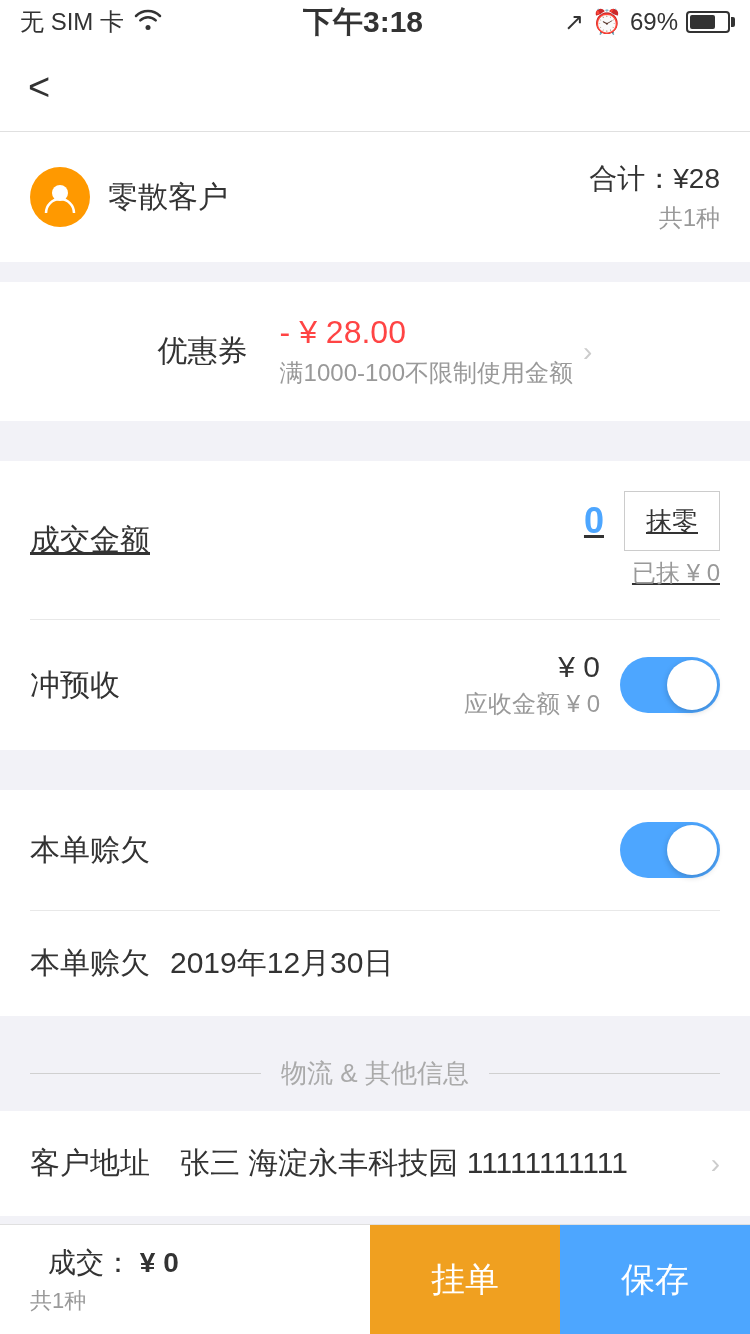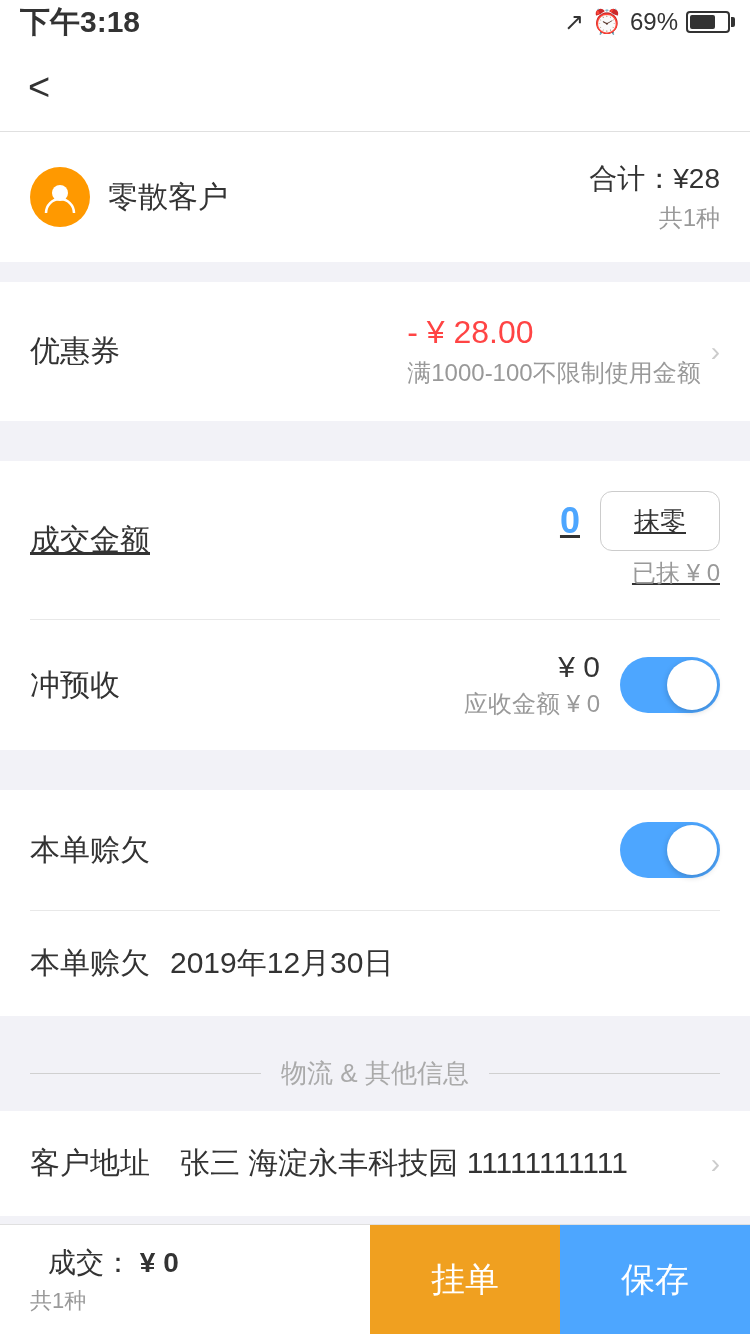--- a/index.html
+++ b/index.html
@@ -91,21 +91,21 @@
     .total-label { font-size: 28px; color: #333; }
     .total-count { font-size: 24px; color: #999; margin-top: 4px; }
 
     
     .divider { height: 1px; background: #e8e8e8; margin: 0 30px; }
 
     
     .coupon-row {
       display: flex;
       align-items: center;
-      justify-content: space-between;
+      justify-content: center;
       padding: 32px 30px;
       gap: 32px;
     }
     .coupon-label { font-size: 30px; color: #333; }
     .coupon-right { display: flex; align-items: center; gap: 10px; }
     .coupon-discount { font-size: 32px; color: #ff4444; font-weight: 500; }
     .coupon-desc { font-size: 24px; color: #999; margin-top: 6px; text-align: right; }
     .chevron { font-size: 28px; color: #ccc; }
 
     
@@ -116,21 +116,21 @@
       display: flex;
       align-items: center;
       justify-content: space-between;
       padding: 30px 30px;
       text-decoration: underline;
     }
     .form-label { font-size: 30px; color: #333; }
     .form-right { display: flex; align-items: center; gap: 20px; }
     .amount-value { font-size: 36px; color: #4da6ff; font-weight: 600; }
     .round-btn {
-      width: 120px; height: 60px; border: 1px solid #ccc; border-radius: 12px;
+      width: 96px; height: 60px; border: 1px solid #ccc; border-radius: 0;
       background: #fff; font-size: 26px; color: #333; display: flex;
       align-items: center; justify-content: center; cursor: pointer;
     }
     .sub-text { font-size: 24px; color: #999; text-align: right; margin-top: 6px; }
 
     
     .toggle {
       width: 100px; height: 56px; border-radius: 28px; background: #4da6ff;
       position: relative; cursor: pointer; flex-shrink: 0;
     }
@@ -220,20 +220,30 @@
     .btn-save {
       width: 190px; height: 110px; background: #4da6ff;
       display: flex; align-items: center; justify-content: center;
       font-size: 34px; color: #fff; font-weight: 500; cursor: pointer;
     }
   </style>
 </head>
 <body>
 
 <div class="status-bar">
+  <div class="status-left">
+    <span>无 SIM 卡</span>
+    <span>
+      <svg width="28" height="22" viewBox="0 0 28 22" fill="none">
+        <path d="M14 17a2.5 2.5 0 1 1 0 5 2.5 2.5 0 0 1 0-5z" fill="#333"></path>
+        <path d="M6.3 12.3a11 11 0 0 1 15.4 0" stroke="#333" stroke-width="2.5" fill="none" stroke-linecap="round"></path>
+        <path d="M2 8a17 17 0 0 1 24 0" stroke="#333" stroke-width="2.5" fill="none" stroke-linecap="round"></path>
+      </svg>
+    </span>
+  </div>
   <div class="status-center">下午3:18</div>
   <div class="status-right">
     <span>↗</span>
     <span>⏰</span>
     <span>69%</span>
     <div class="battery-icon">
       <div class="battery-fill"></div>
     </div>
   </div>
 </div>

